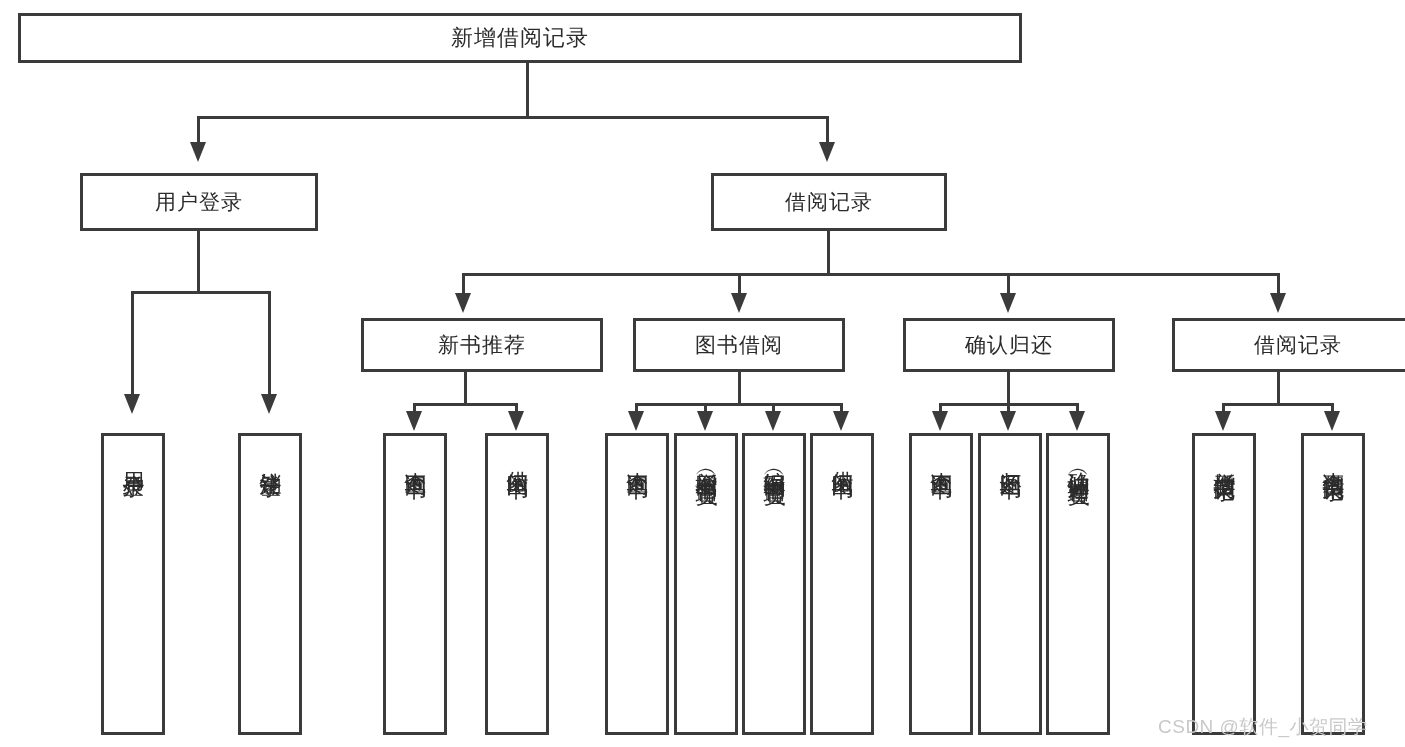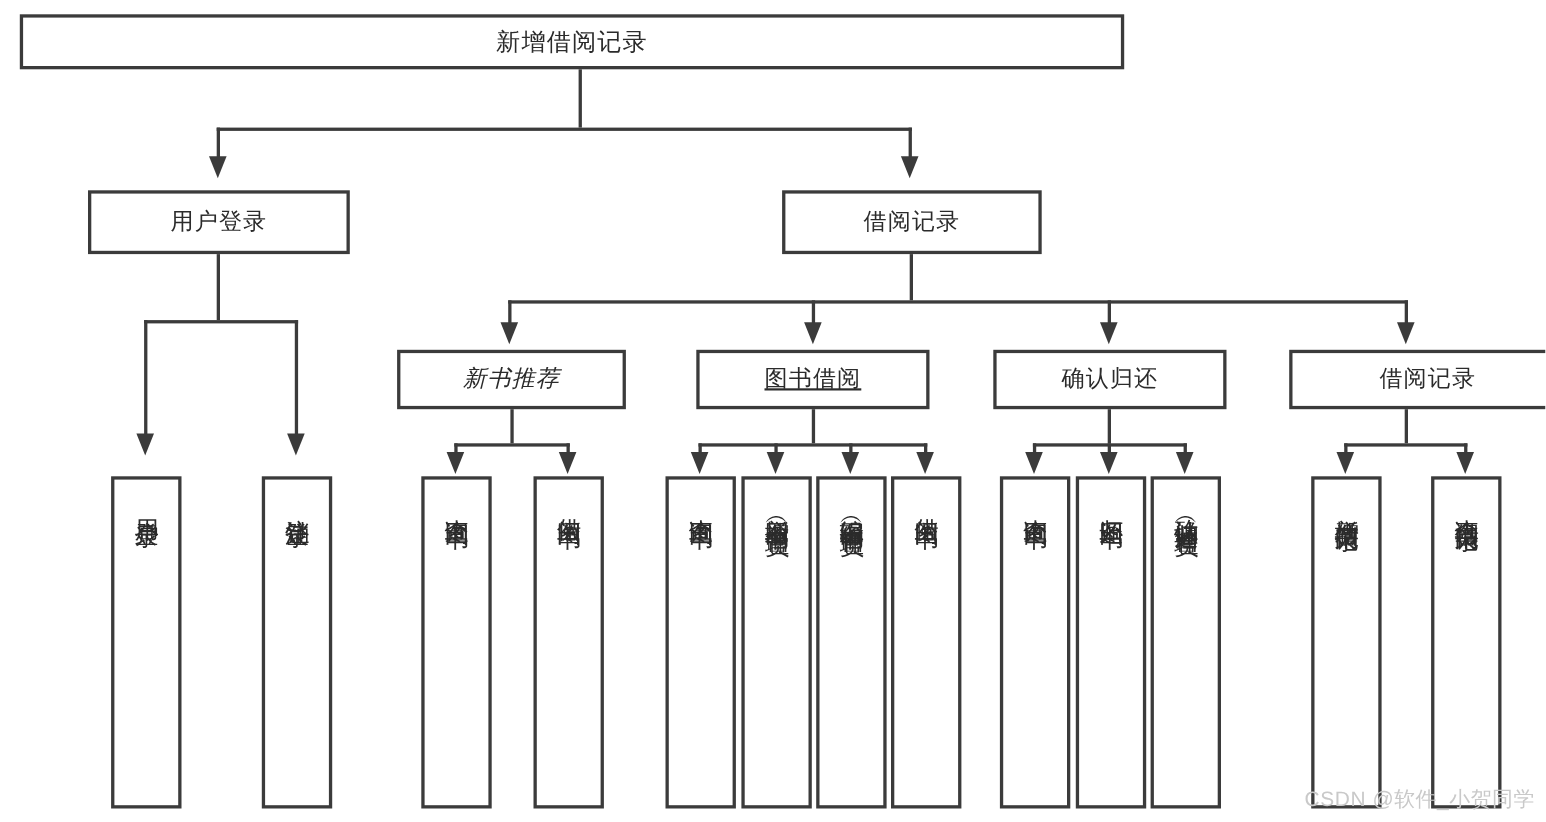--- a/index.html
+++ b/index.html
@@ -113,24 +113,24 @@
 
   <div class="vline" style="left:462px; top:273px; width:3px; height:22px;"></div>
   <div class="arrow" style="left:455px; top:293px;"></div>
   <div class="vline" style="left:738px; top:273px; width:3px; height:22px;"></div>
   <div class="arrow" style="left:731px; top:293px;"></div>
   <div class="vline" style="left:1007px; top:273px; width:3px; height:22px;"></div>
   <div class="arrow" style="left:1000px; top:293px;"></div>
   <div class="vline" style="left:1277px; top:273px; width:3px; height:22px;"></div>
   <div class="arrow" style="left:1270px; top:293px;"></div>
 
-  <div class="node horiz" style="left:361px; top:318px; width:208px; height:54px;font-style:italic;">
+  <div class="node horiz" style="left:361px; top:318px; width:242px; height:54px;">
     <span>新书推荐</span>
   </div>
-  <div class="node horiz" style="left:633px; top:318px; width:212px; height:54px;text-decoration:underline;">
+  <div class="node horiz" style="left:633px; top:318px; width:212px; height:54px;">
     <span>图书借阅</span>
   </div>
   <div class="node horiz" style="left:903px; top:318px; width:212px; height:54px;">
     <span>确认归还</span>
   </div>
   <div class="node horiz" style="left:1172px; top:318px; width:252px; height:54px;">
     <span>借阅记录</span>
   </div>
 
   <div class="vline" style="left:464px; top:372px; width:3px; height:31px;"></div>
@@ -197,15 +197,15 @@
   <div class="vline" style="left:1331px; top:403px; width:3px; height:10px;"></div>
   <div class="arrow" style="left:1324px; top:411px;"></div>
 
   <div class="node vert" style="left:1192px; top:433px; width:64px; height:302px;">
     <span class="vlabel">新增借阅记录</span>
   </div>
   <div class="node vert" style="left:1301px; top:433px; width:64px; height:302px;">
     <span class="vlabel">查询借阅记录</span>
   </div>
 
-  <div id="watermark" style="left:1186px; top:714px;text-align:right;">CSDN @软件_小贺同学</div>
+  <div id="watermark" style="left:1158px; top:714px;text-align:right;">CSDN @软件_小贺同学</div>
 
 </div>
 
 </body></html>

